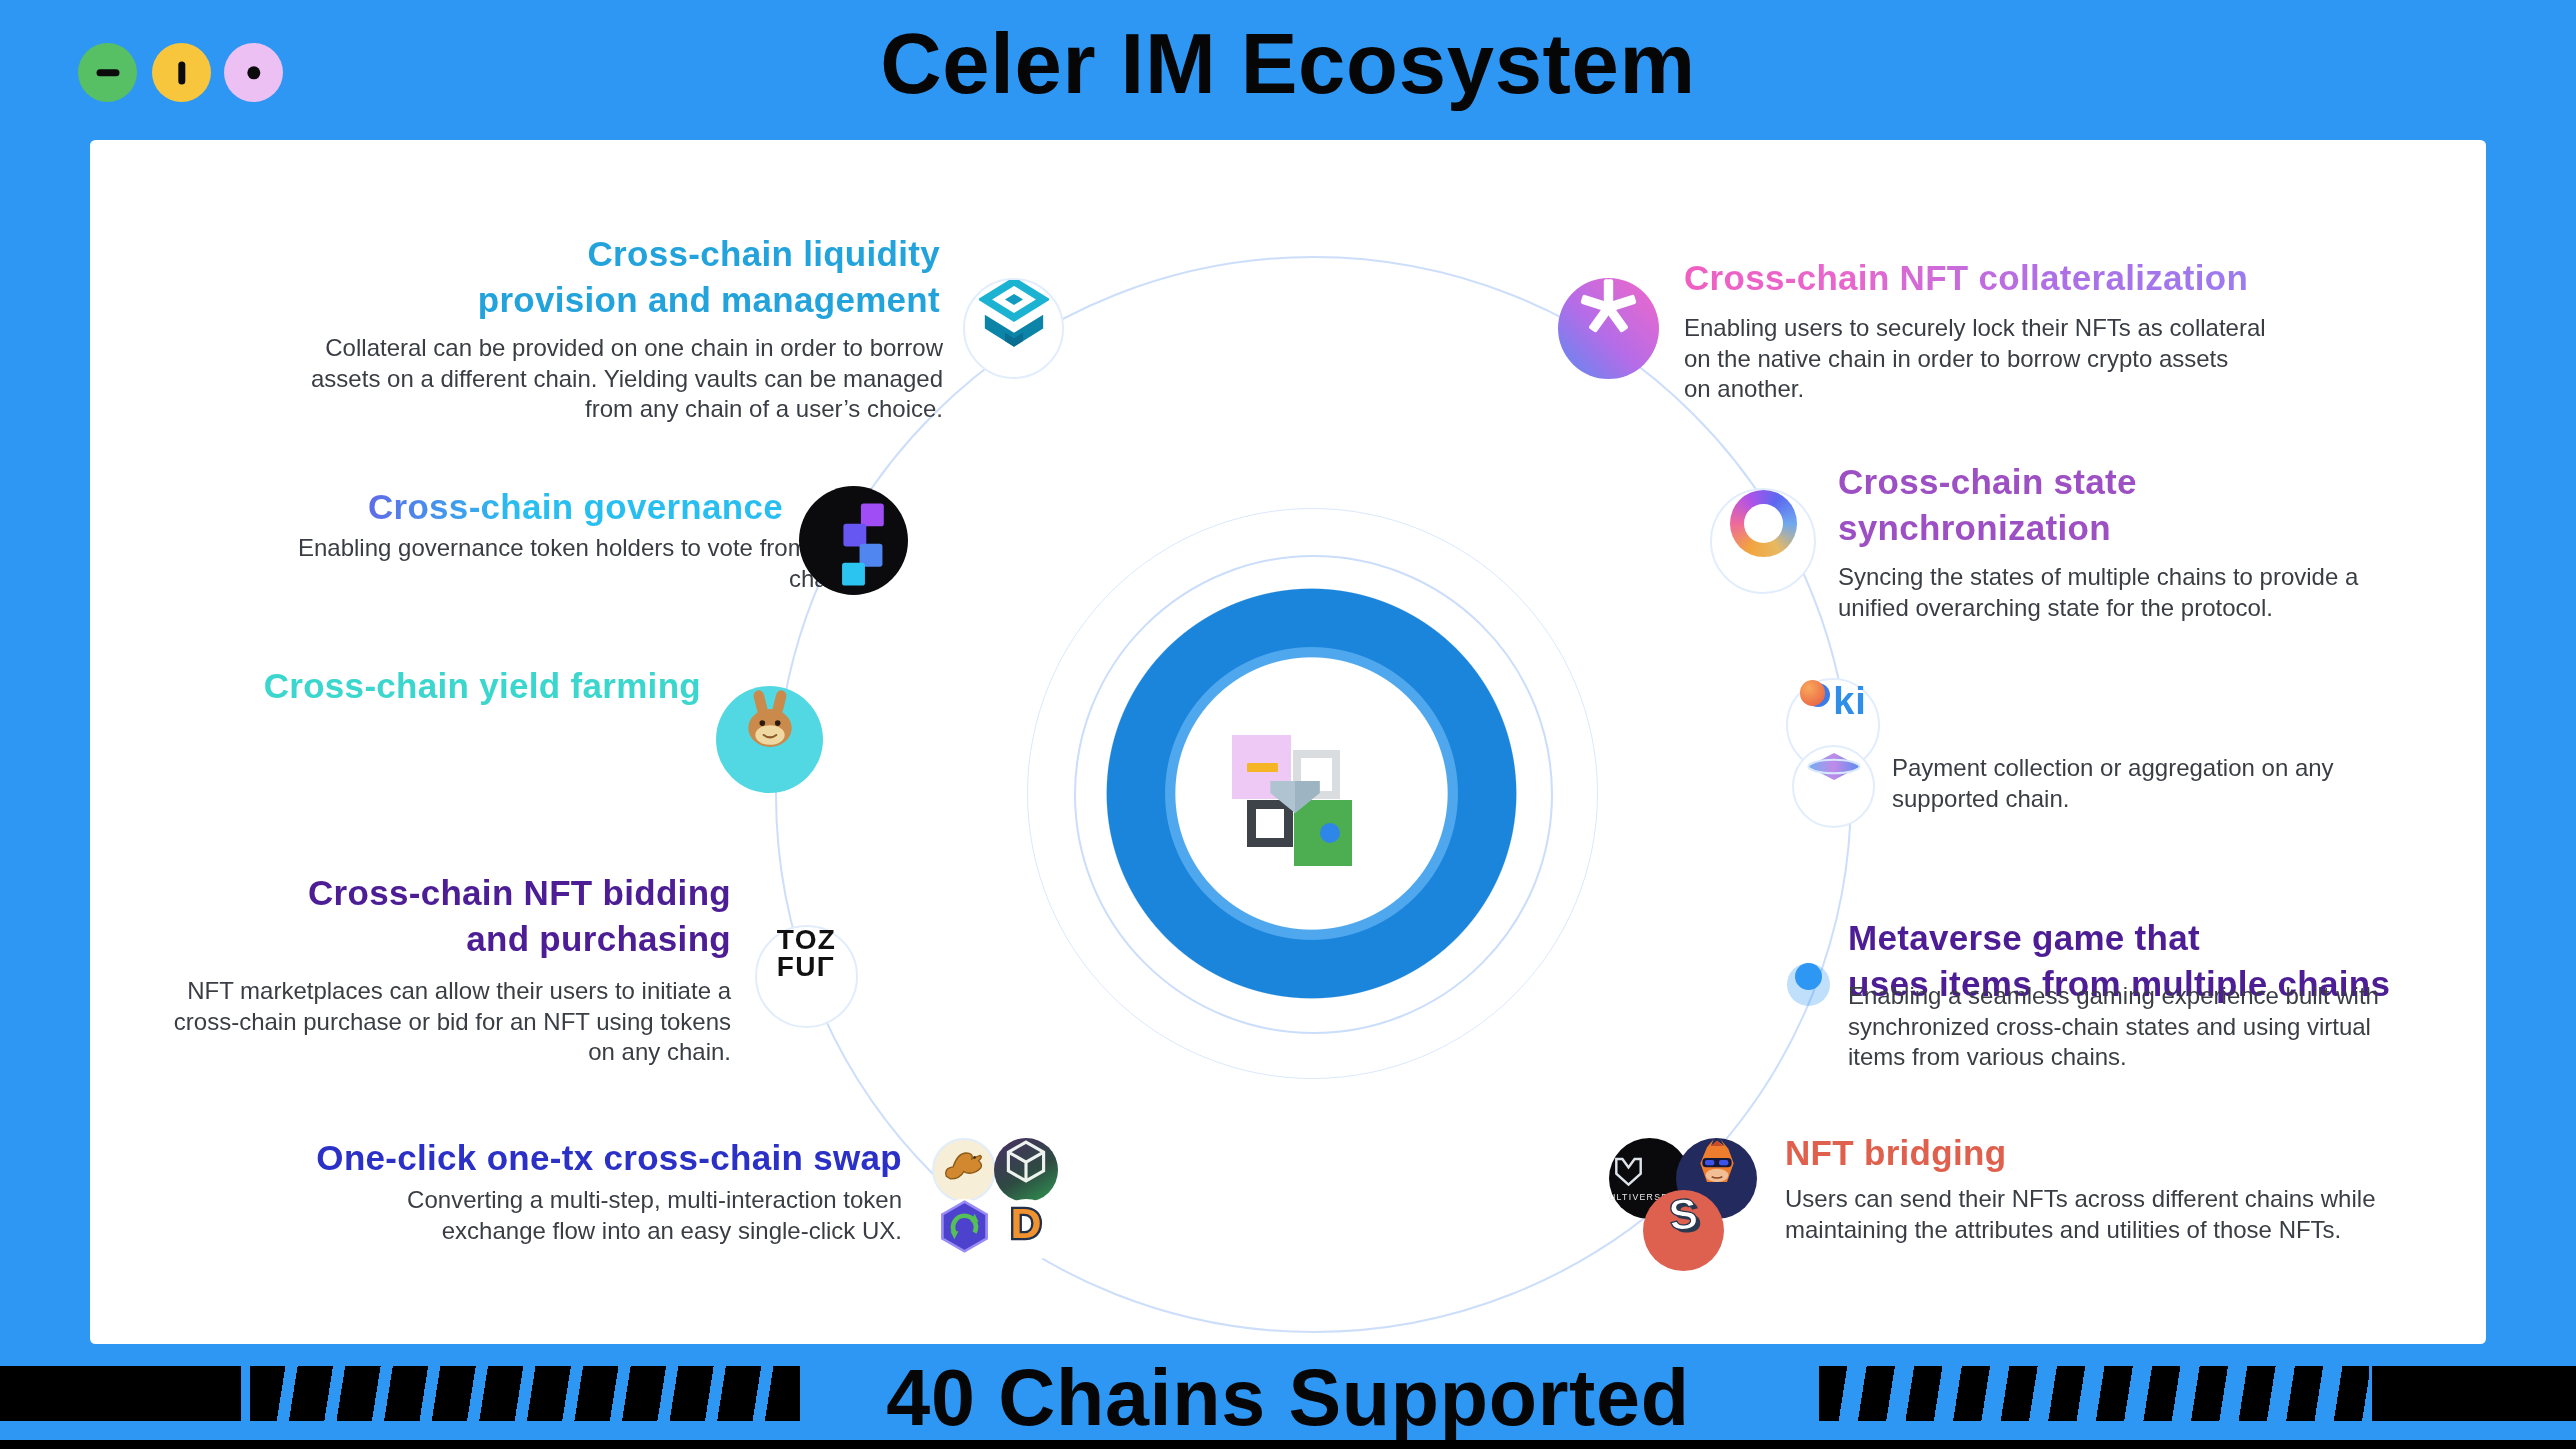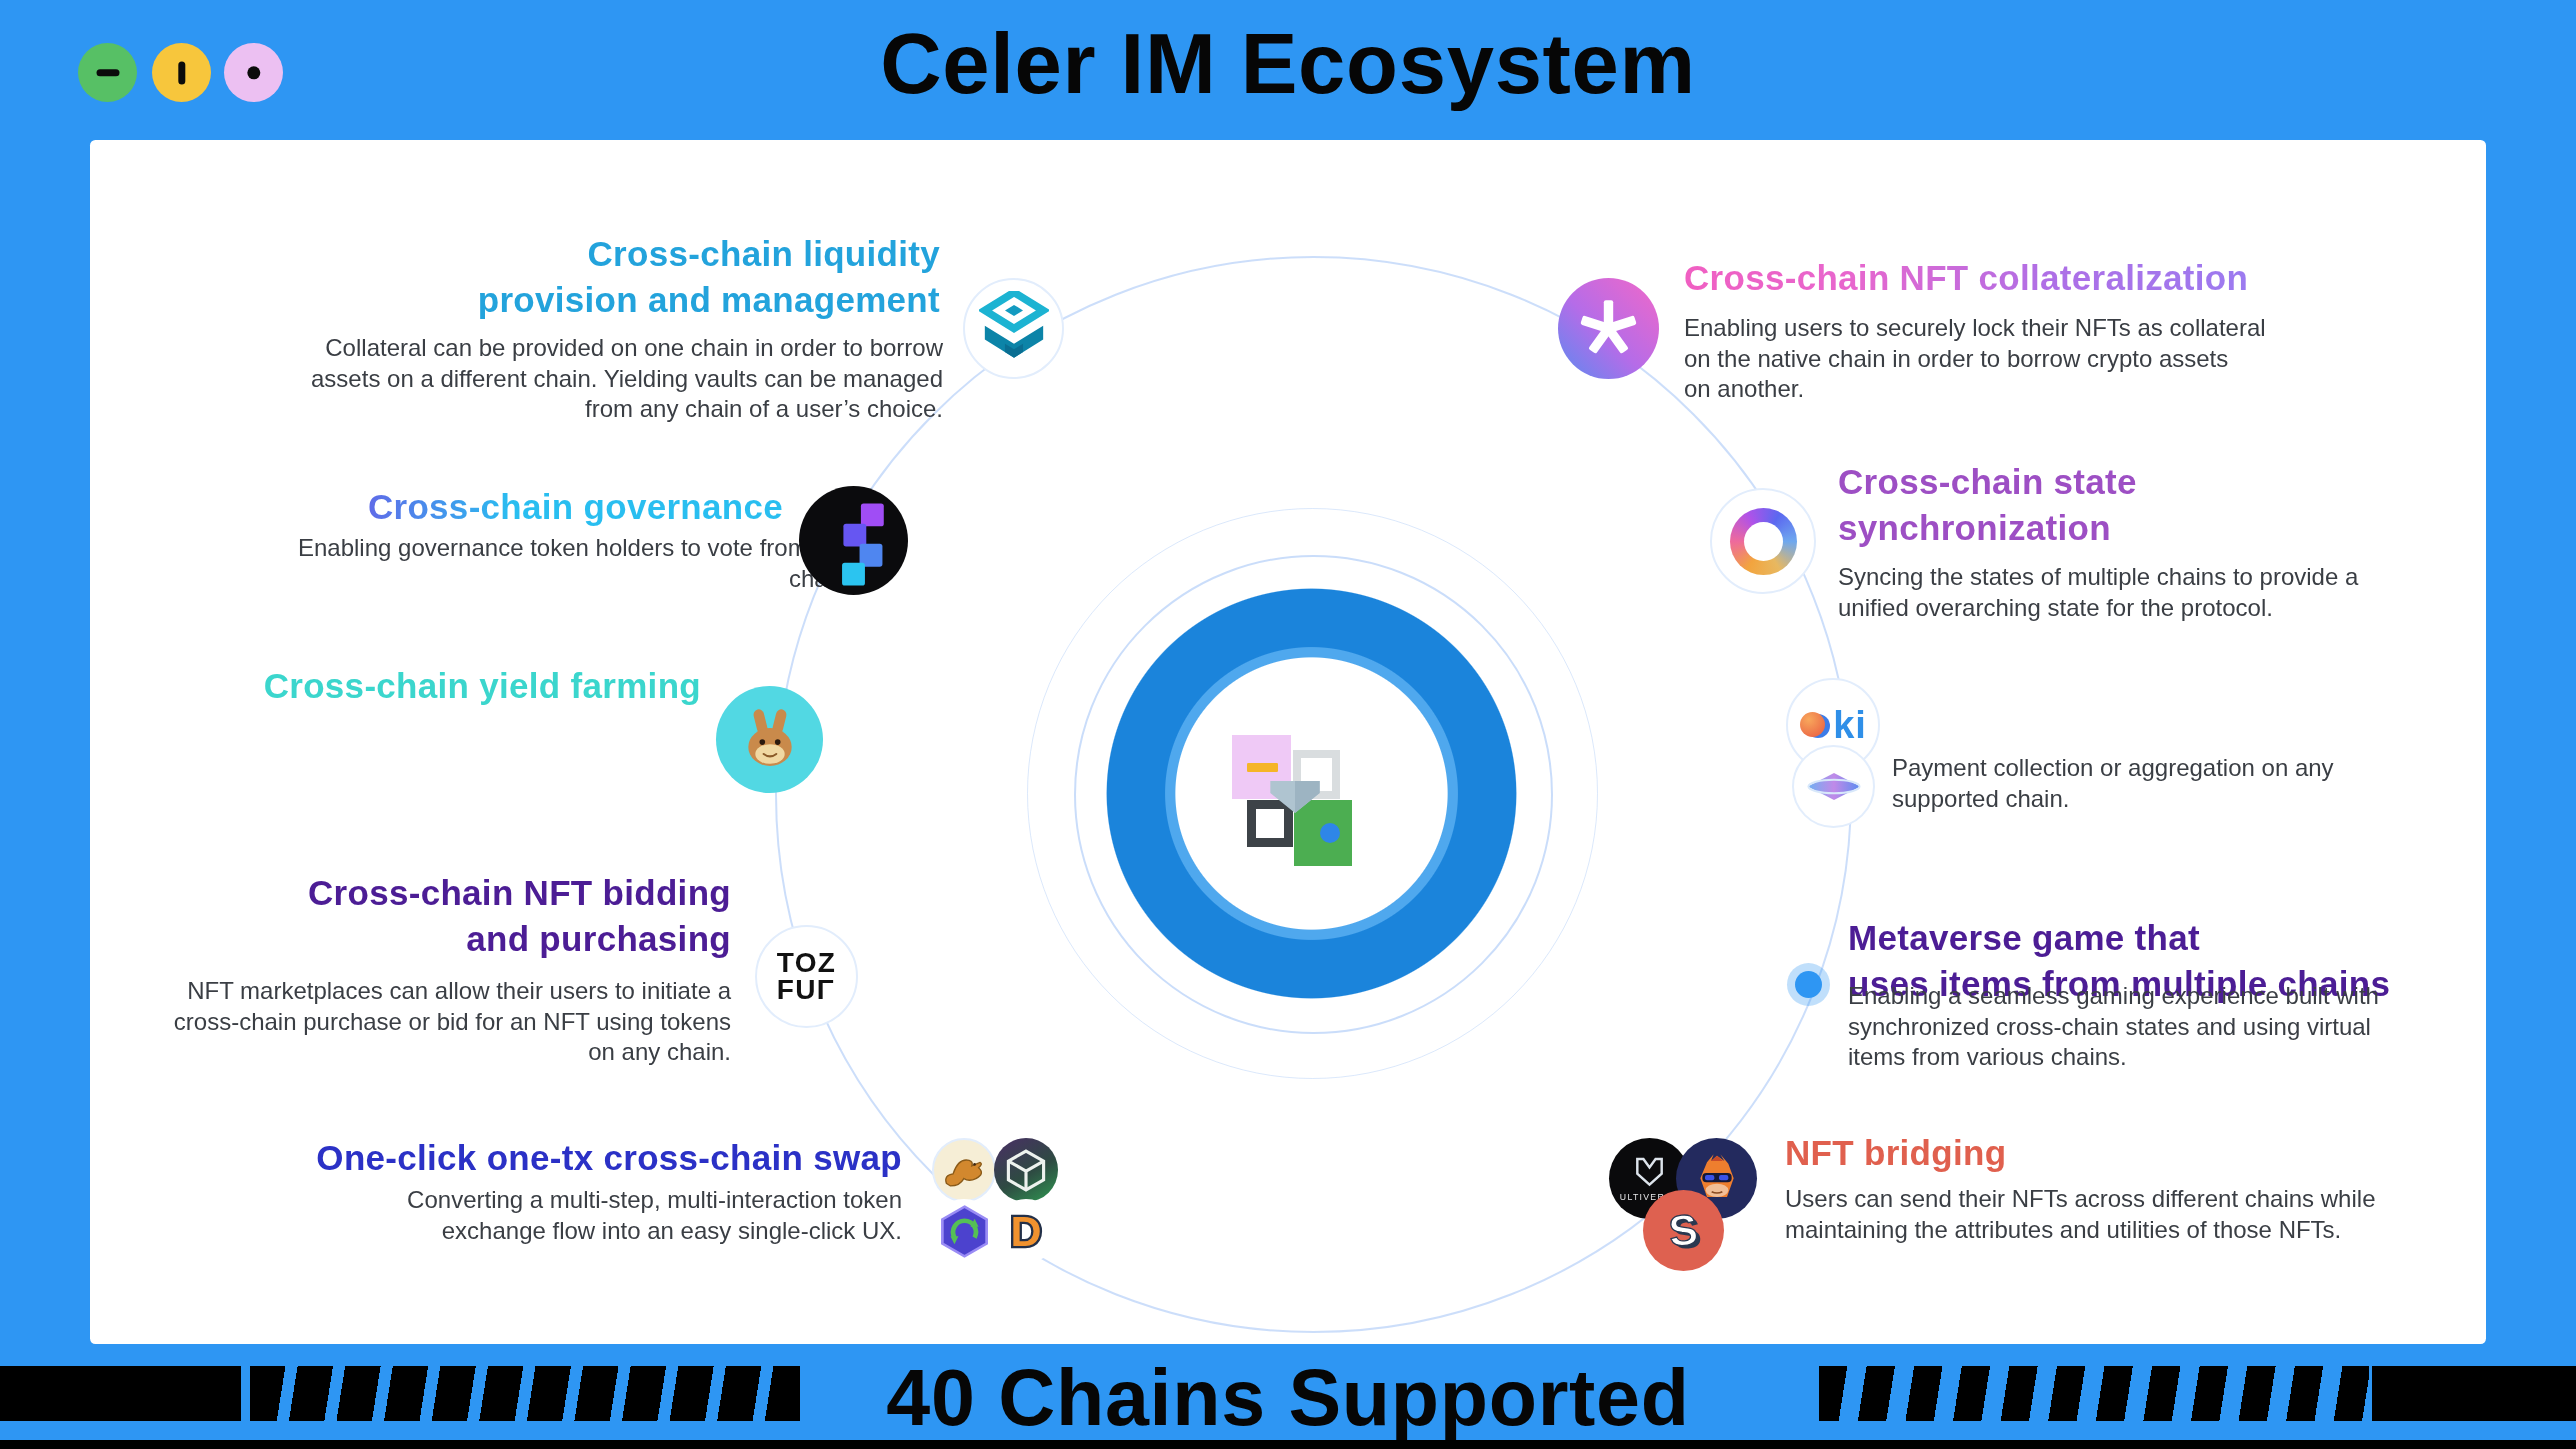--- a/index.html
+++ b/index.html
@@ -47,21 +47,21 @@
   .h-teal{color:#3BD6CD;}
   .h-black{color:#4c1d95;}
   .h-indigo{color:#2B31C6;}
   .h-purple{color:#9D4FC4;}
   .h-blue{color:#4B90F5;}
   .h-coral{color:#E0604E;}
   .h-gov{background:linear-gradient(90deg,#5F6BE8 0%,#29BEF0 35%,#29BEF0 100%);-webkit-background-clip:text;background-clip:text;color:transparent;}
   .h-pinkpurple{background:linear-gradient(90deg,#F05FC2 0%,#E767CE 30%,#AE6FE6 65%,#9C7BF0 100%);-webkit-background-clip:text;background-clip:text;color:transparent;}
 
   
-  .icirc{position:absolute;border-radius:50%;display:flex;align-items:center;justify-content:center;box-sizing:border-box;}
+  .icirc{position:absolute;border-radius:50%;display:flex;align-items:flex-start;justify-content:center;box-sizing:border-box;}
   .wring{background:#FFFFFF;border:2px solid #E2EDFC;}
   #icon-liquidity{left:963px;top:278px;width:101px;height:101px;}
   #icon-governance{left:799px;top:486px;width:109px;height:109px;background:#0B0B0D;}
   #icon-pancake{left:716px;top:686px;width:107px;height:107px;background:#52D8E3;}
   #icon-tofu{left:755px;top:925px;width:103px;height:103px;}
   .tofu-text{font-weight:700;font-size:28px;line-height:0.95;color:#111;letter-spacing:1.3px;text-align:left;white-space:pre-line;}
   #icon-kangaroo{left:932px;top:1138px;width:64px;height:64px;background:#F6EED6;}
   #icon-cube{left:994px;top:1138px;width:64px;height:64px;background:linear-gradient(150deg,#4A2E66 0%,#2E4A42 55%,#2F9A52 100%);}
   #icon-hexswap{left:932px;top:1199px;width:64px;height:64px;background:#fff;}
   #icon-dlogo{left:994px;top:1199px;width:64px;height:64px;background:#fff;}

